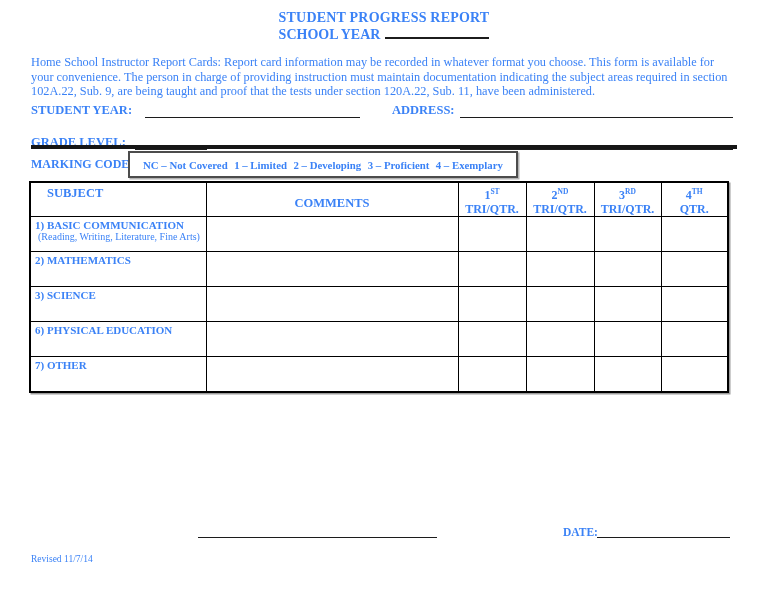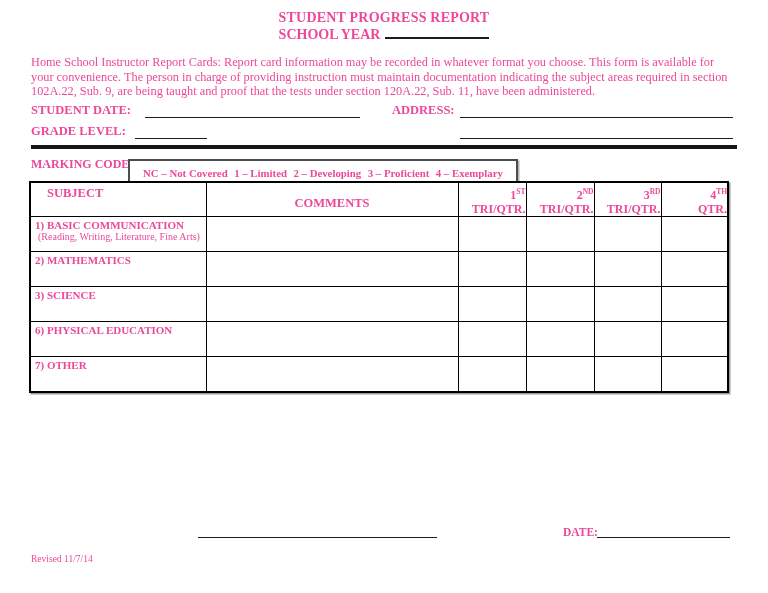--- a/index.html
+++ b/index.html
@@ -2,21 +2,21 @@
 <html><head>
 <meta charset="utf-8">
 <style>
   * { margin:0; padding:0; box-sizing:border-box; }
   html,body { background:#e9e9e9; }
   .page {
     position:relative;
     width:768px; height:593px;
     background:#ffffff;
     font-family:"Liberation Serif", serif;
-    color:#ec4899;
+    color:#3b82f6;
     overflow:hidden;
   }
   
   .title-block { position:absolute; top:10px; left:0; width:768px; text-align:center; }
   .title-line1 { font-size:14px; font-weight:bold; letter-spacing:.2px; }
   .title-line2 { font-size:14px; font-weight:bold; margin-top:1px; }
   .sy-underline { display:inline-block; width:104px; border-bottom:2px solid #1c1c1c; height:12px; margin-left:5px; vertical-align:baseline; }
   
   .intro { position:absolute; top:55px; left:31px; width:708px; font-size:12.3px; line-height:14.6px; }
   
@@ -25,36 +25,36 @@
   .fline { position:absolute; bottom:1px; border-bottom:1.6px solid #1c1c1c; height:13px; }
   
   .thick-rule { position:absolute; top:145px; left:31px; width:706px; height:4px; background:#161616; }
   
   .mc-label { position:absolute; top:157px; left:31px; font-size:12px; font-weight:bold; }
   .mc-box {
     position:absolute; top:151px; left:128px; width:390px; height:27px;
     border:2px solid #4c4c4c; background:#fff;
     box-shadow:1.5px 1.5px 0 #b3b3b3;
     display:flex; align-items:center; justify-content:space-between;
-    padding:0 13px; white-space:nowrap;margin-top:8px;
+    padding:0 13px; white-space:nowrap;
   }
   .mc-item { font-size:10.8px; font-weight:bold; }
   
   .grade-table {
     position:absolute; top:181px; left:29px;
     width:698px; border-collapse:collapse; table-layout:fixed;
     border:2px solid #000;
     box-shadow:1.5px 1.5px 0 #9c9c9c;
     background:#fff;
   }
   .grade-table th, .grade-table td { border:1px solid #000; }
   .grade-table th { vertical-align:top; font-weight:bold; }
   .th-subject { text-align:left; padding:3px 0 0 16px; font-size:12.5px; height:32px; }
   .th-comments { text-align:center; padding-top:13px; font-size:12.5px; }
-  .th-q { text-align:right; padding-top:2px; font-size:12px; line-height:14px; }
+  .th-q { text-align:center; padding-top:2px; font-size:12px; line-height:14px; }
   .th-q sup { font-size:7.5px; vertical-align:super; font-weight:bold; }
   .td-subject { vertical-align:top; padding:2px 2px 8px 4px; overflow:hidden; }
   .row-label { font-size:11px; font-weight:bold; white-space:nowrap; }
   .row-sublabel { font-size:10px; padding-left:3px; white-space:nowrap; }
   .grade-table td { height:35px; }
   
   .sig-label { position:absolute; top:526px; left:31px; font-size:11.5px; font-weight:bold; }
   .sig-line { position:absolute; top:526px; left:198px; width:239px; height:12px; border-bottom:1.6px solid #1c1c1c; }
   .date-label { position:absolute; top:526px; left:563px; font-size:11.5px; font-weight:bold; }
   .date-line { position:absolute; top:526px; left:597px; width:133px; height:12px; border-bottom:1.6px solid #1c1c1c; }
@@ -68,27 +68,27 @@
   <div class="title-block">
     <div class="title-line1">STUDENT PROGRESS REPORT</div>
     <div class="title-line2">
       <span>SCHOOL YEAR</span><span class="sy-underline"></span>
     </div>
   </div>
 
   <div class="intro">Home School Instructor Report Cards:  Report card information may be recorded in whatever format you choose.  This form is available for your convenience. The person in charge of providing instruction must maintain documentation indicating the subject areas required in section 102A.22, Sub. 9, are being taught and proof that the tests under section 120A.22, Sub. 11, have been administered.</div>
 
   <div class="fieldrow" style="top:103px;">
-    <span class="flabel" style="left:0;">STUDENT DATE:</span>
+    <span class="flabel" style="left:0;">STUDENT YEAR:</span>
     <span class="fline" style="left:114px; width:215px;"></span>
     <span class="flabel" style="left:361px;">ADDRESS:</span>
     <span class="fline" style="left:429px; width:273px;"></span>
   </div>
 
-  <div class="fieldrow" style="top:124px;">
+  <div class="fieldrow" style="top:135px;">
     <span class="flabel" style="left:0;">GRADE LEVEL:</span>
     <span class="fline" style="left:104px; width:72px;"></span>
     <span class="fline" style="left:429px; width:273px;"></span>
   </div>
 
   <div class="thick-rule"></div>
 
   <span class="mc-label">MARKING CODE:</span>
   <div class="mc-box">
     <span class="mc-item">NC – Not Covered</span>

